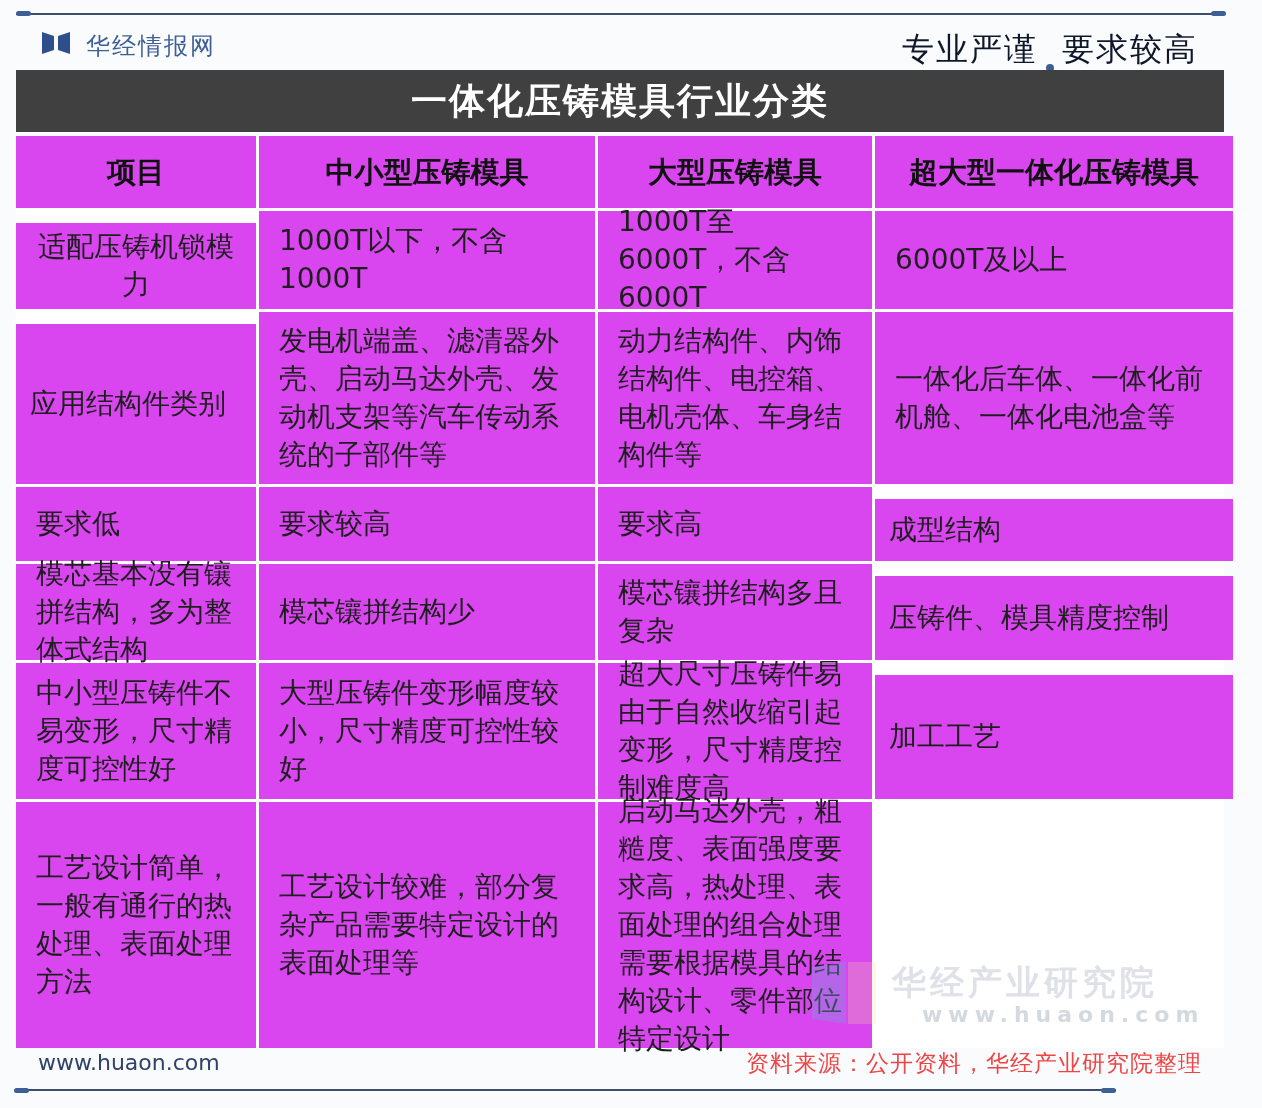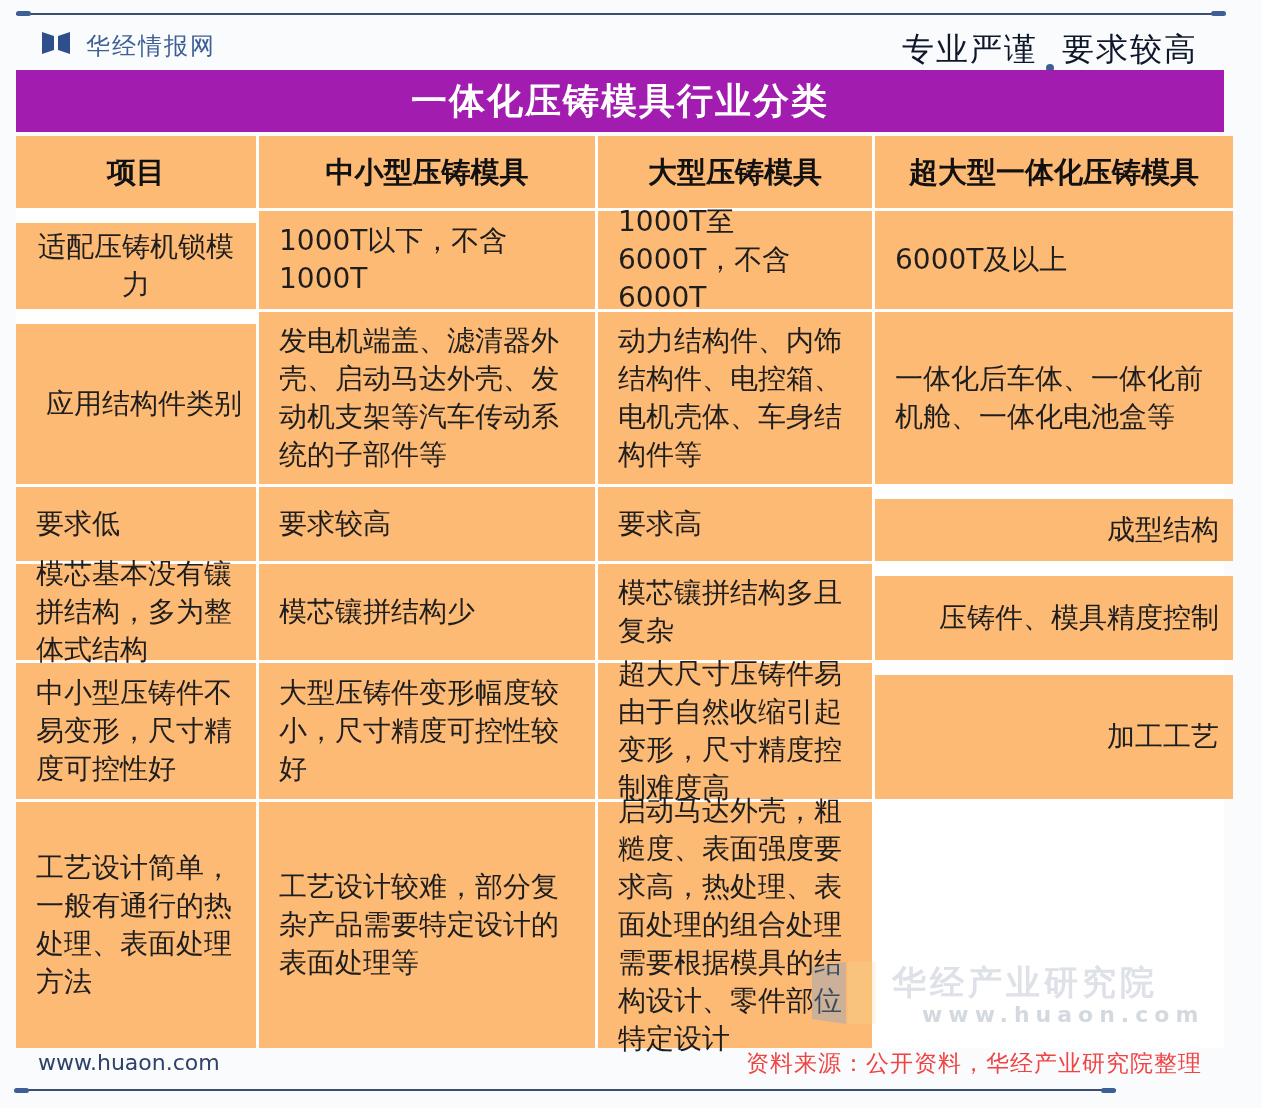--- a/index.html
+++ b/index.html
@@ -19,39 +19,39 @@
   .brand { position: absolute; left: 42px; top: 30px; height: 30px; display: flex; align-items: flex-start; }
   .brand-icon { width: 28px; height: 26px; position: relative; margin-right: 16px; }
   .brand-icon svg { display: block; }
   .brand-name { font-size: 24px; color: #3d5f96; letter-spacing: 2px; }
 
   .slogan { position: absolute; right: 64px; top: 28px; font-size: 32px; color: #0f172a; letter-spacing: 2px; display: flex; align-items: flex-end; }
   .slogan .dot { display: inline-block; width: 8px; height: 8px; border-radius: 50%; background: #3d5f96; margin: 0 8px; }
 
   .banner {
     position: absolute; left: 16px; top: 70px; width: 1208px; height: 62px;
-    background: #a21caf; display: flex; align-items: center; justify-content: center;
+    background: #404040; display: flex; align-items: center; justify-content: center;
   }
   .banner-title { color: #ffffff; font-size: 36px; font-weight: bold; letter-spacing: 2px; }
 
   .table {
     position: absolute; left: 16px; top: 136px; width: 1208px;
     display: grid;
     grid-template-columns: 240px 336px 274px 358px;
     grid-template-rows: 72px 98px 172px 74px 96px 136px 246px;
     background: #ffffff;
     gap: 3px;
   }
   .cell {
-    background: #fdba74; display: flex; align-items: center;
+    background: #d946ef; display: flex; align-items: center;
     font-size: 28px; line-height: 38px; padding: 0 20px; box-sizing: border-box;
     color: #1e1e1e;
   }
   .cell.head { font-weight: bold; font-size: 29px; justify-content: center; text-align: center; color: #111; }
-  .cell.first { justify-content: flex-end; text-align: center; padding: 0 14px; margin-top: 12px; }
+  .cell.first { justify-content: flex-start; text-align: center; padding: 0 14px; margin-top: 12px; }
   .cell span { display: block; }
 
   .watermark {
     position: absolute; left: 812px; top: 958px; width: 400px; height: 72px; pointer-events: none;
   }
   .wm-bar1 { position: absolute; left: 0; top: 4px; width: 34px; height: 62px; background: rgba(111,160,220,0.35); clip-path: polygon(0 8%, 100% 0, 100% 100%, 0 92%); }
   .wm-bar2 { position: absolute; left: 36px; top: 4px; width: 28px; height: 62px; background: rgba(240,220,150,0.25); }
   .wm-text { position: absolute; left: 80px; top: 2px; font-size: 34px; color: rgba(160,170,185,0.35); font-weight: bold; letter-spacing: 4px; }
   .wm-url { position: absolute; left: 110px; top: 44px; font-size: 22px; color: rgba(160,170,185,0.45); font-weight: bold; letter-spacing: 6px; }
 

